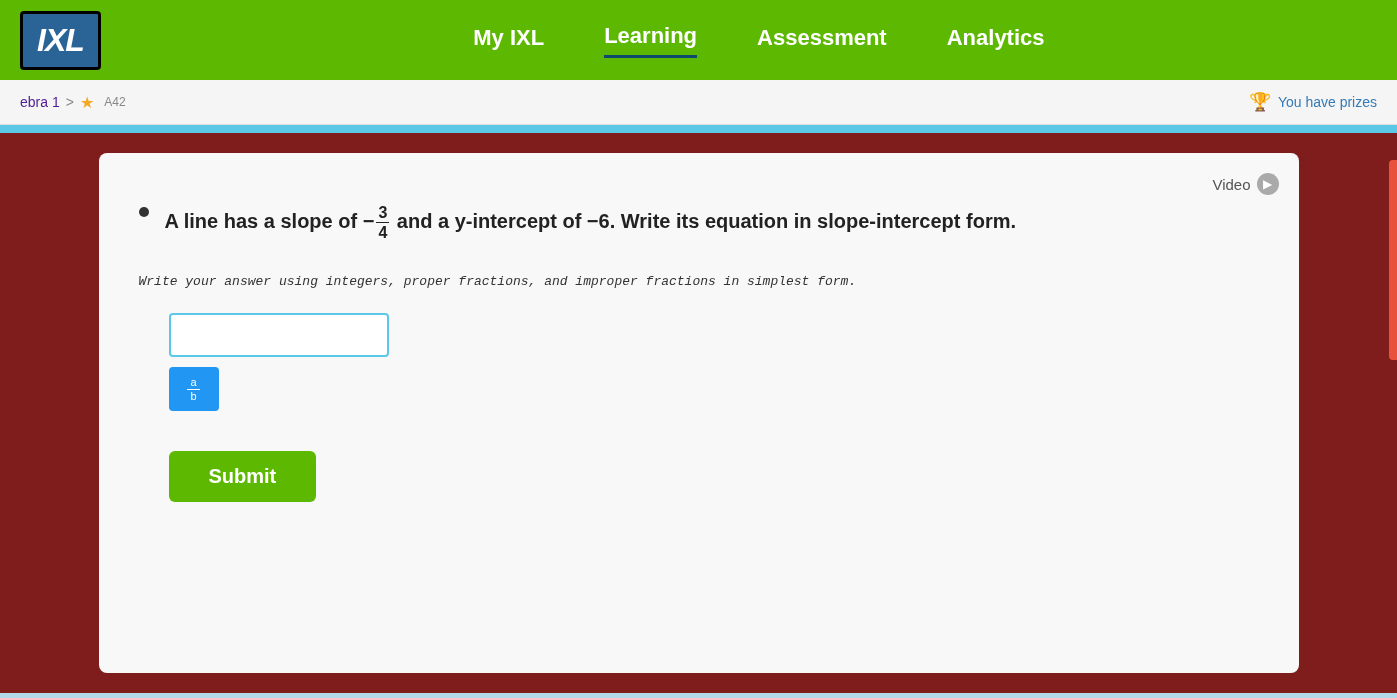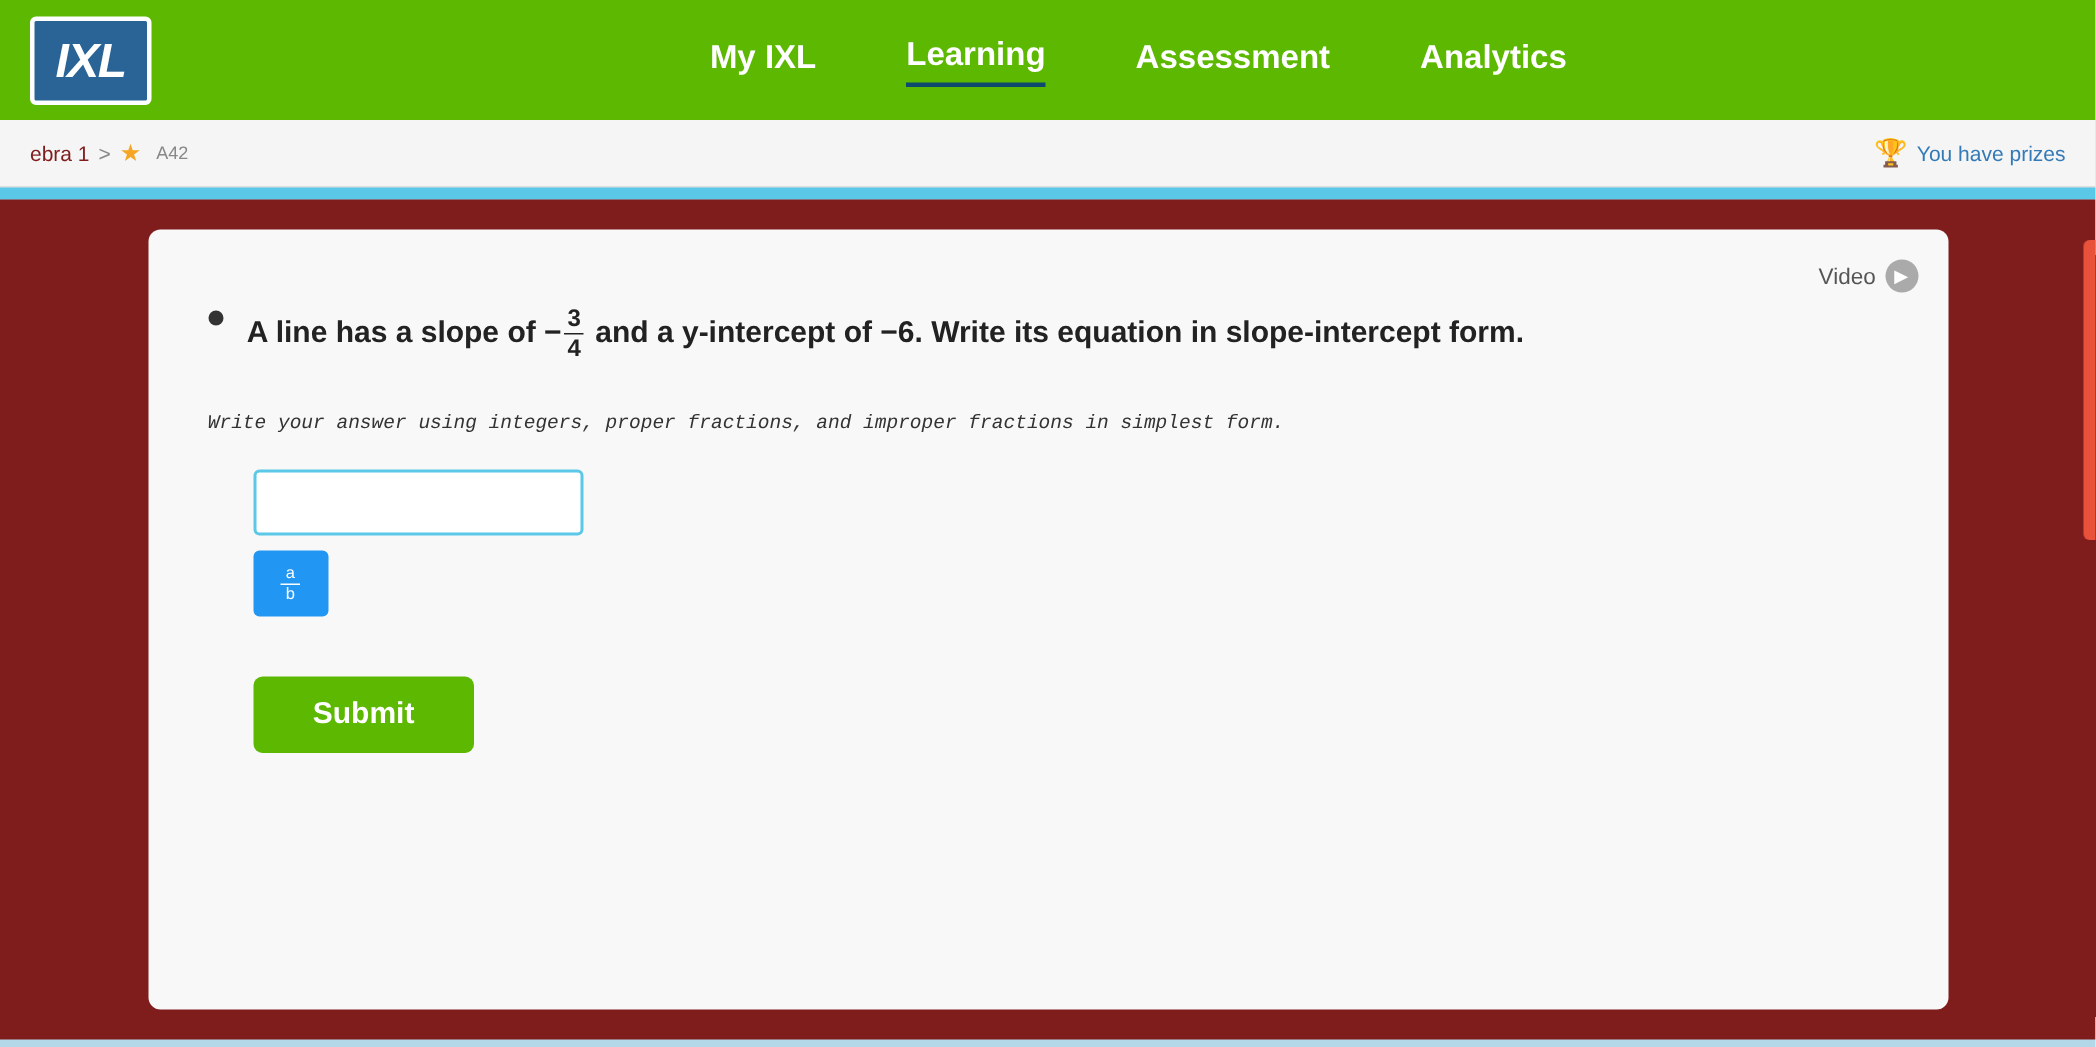--- a/index.html
+++ b/index.html
@@ -21,21 +21,21 @@
       background: #5cb800;
       height: 80px;
       display: flex;
       align-items: center;
       padding: 0 20px;
       position: relative;
     }
 
     .logo-box {
       background: #2a6496;
-      border: 3px solid #ffffff;
+      border: 3px solid #000000;
       padding: 8px 14px;
       border-radius: 4px;
       margin-right: 40px;
     }
 
     .logo-text {
       color: white;
       font-size: 32px;
       font-weight: 900;
       font-style: italic;
@@ -88,21 +88,21 @@
       color: #888;
       font-size: 14px;
     }
 
     .breadcrumb-star {
       color: #f5a623;
       font-size: 16px;
     }
 
     .breadcrumb-link {
-      color: #7f1d1d;
+      color: #4c1d95;
       cursor: pointer;
       font-size: 14px;
     }
 
     .breadcrumb-current {
       font-size: 14px;
       color: #333;
     }
 
     .breadcrumb-code {

